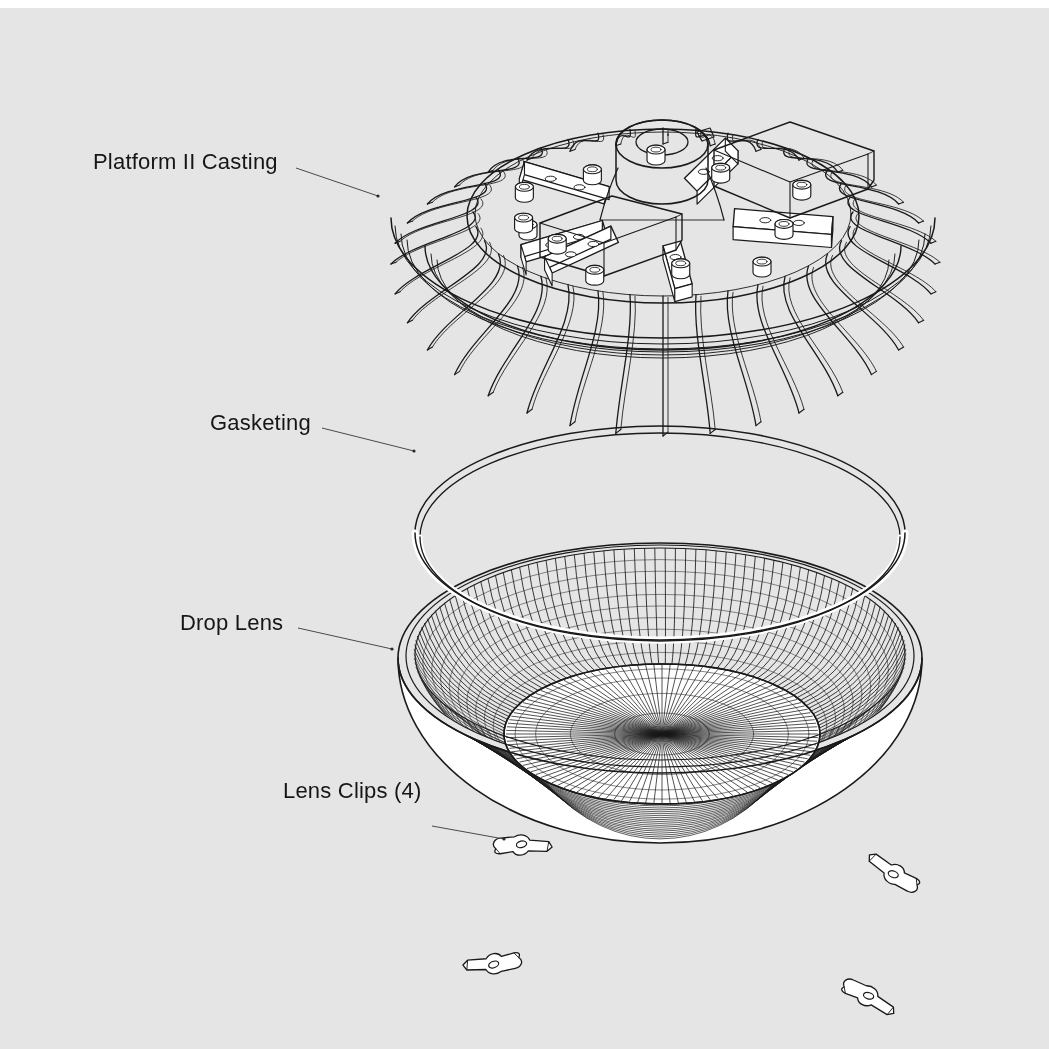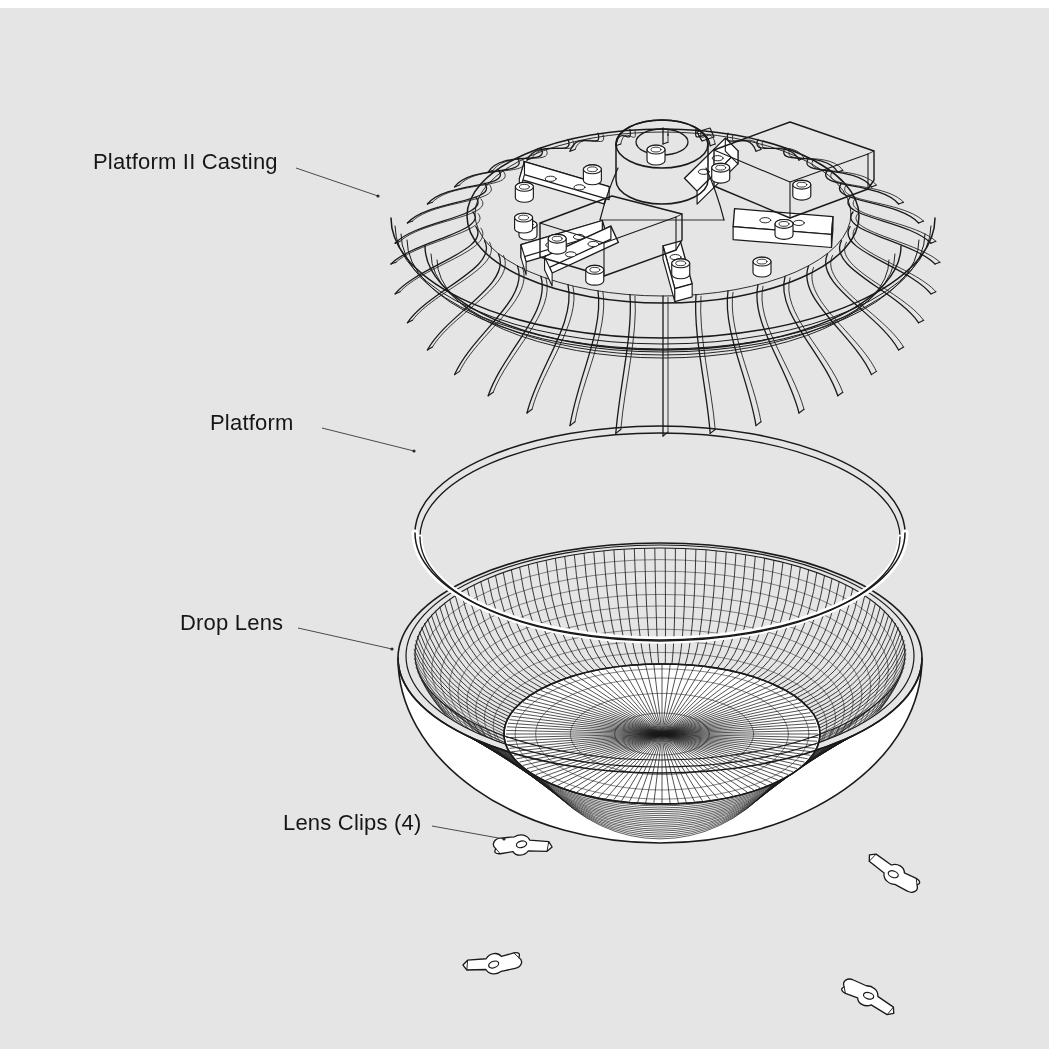--- a/index.html
+++ b/index.html
@@ -33,21 +33,21 @@
     font-size: 22px;
     font-weight: 400;
     letter-spacing: 0.2px;
     color: #161616;
     white-space: nowrap;
     line-height: 1;
   }
   #lbl-casting  { left: 93px;  top: 143px; }
   #lbl-gasket   { left: 210px; top: 404px; }
   #lbl-lens     { left: 180px; top: 604px; text-align: center; }
-  #lbl-clips    { left: 283px; top: 804px; }
+  #lbl-clips    { left: 283px; top: 772px; }
 </style>
 </head>
 <body>
 
 <div id="stage">
 
   <svg id="drawing" viewBox="0 0 1049 1049">
     <defs>
       <clipPath id="bowlClip">
         <path d="M 398 650 A 262 115 0 0 0 922 650 L 922 660 A 262 180 0 0 1 398 660 Z"></path>
@@ -667,19 +667,19 @@
         <circle cx="414" cy="443" r="1.6" fill="#2a2a2a" stroke="none"></circle>
         <line x1="298" y1="620" x2="392" y2="641" stroke-width="1" stroke="#4a4a4a"></line>
         <circle cx="392" cy="641" r="1.6" fill="#2a2a2a" stroke="none"></circle>
         <line x1="432" y1="818" x2="504" y2="831" stroke-width="1" stroke="#4a4a4a"></line>
         <circle cx="504" cy="831" r="1.6" fill="#2a2a2a" stroke="none"></circle>
       </g>
   </svg>
 
   <div class="callout-label" id="lbl-casting">Platform II Casting</div>
 
-  <div class="callout-label" id="lbl-gasket">Platform</div>
+  <div class="callout-label" id="lbl-gasket">Gasketing</div>
 
   <div class="callout-label" id="lbl-lens">Drop Lens</div>
 
   <div class="callout-label" id="lbl-clips">Lens Clips (4)</div>
 
 </div>
 
 </body></html>

